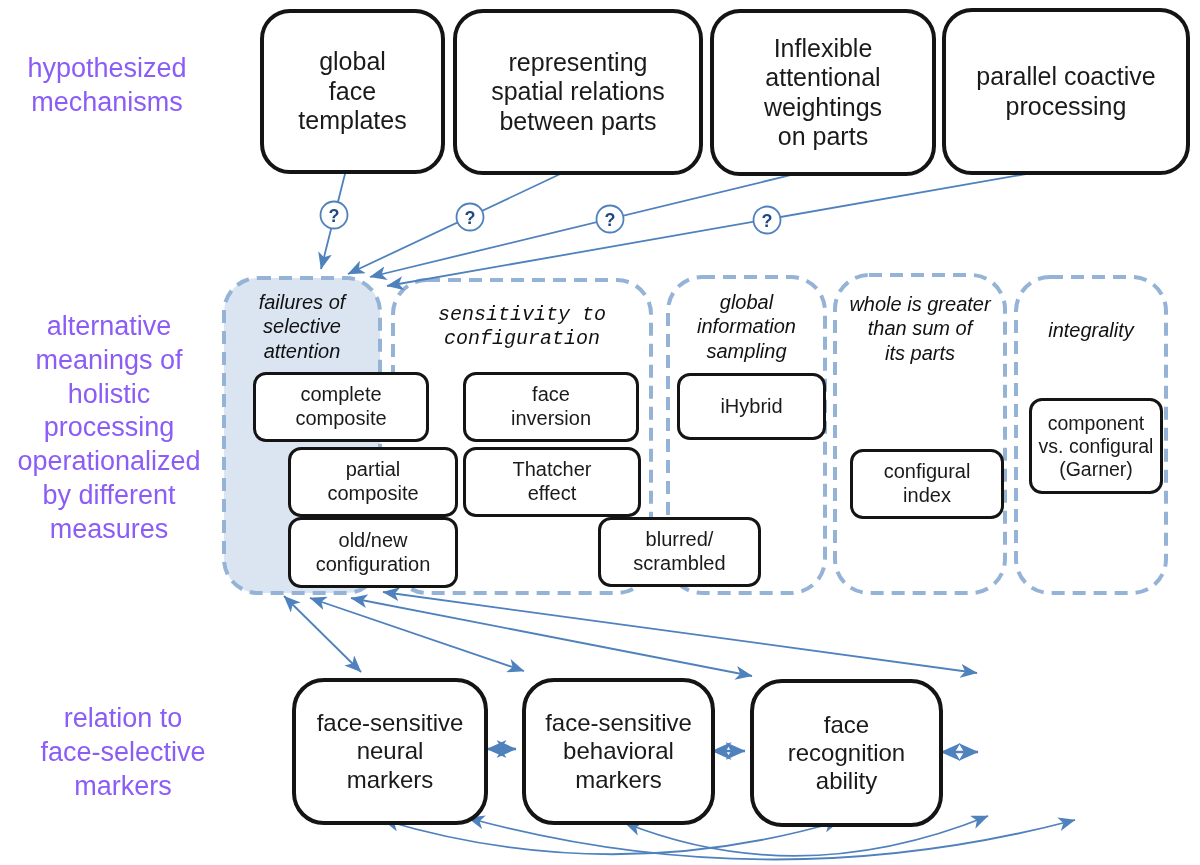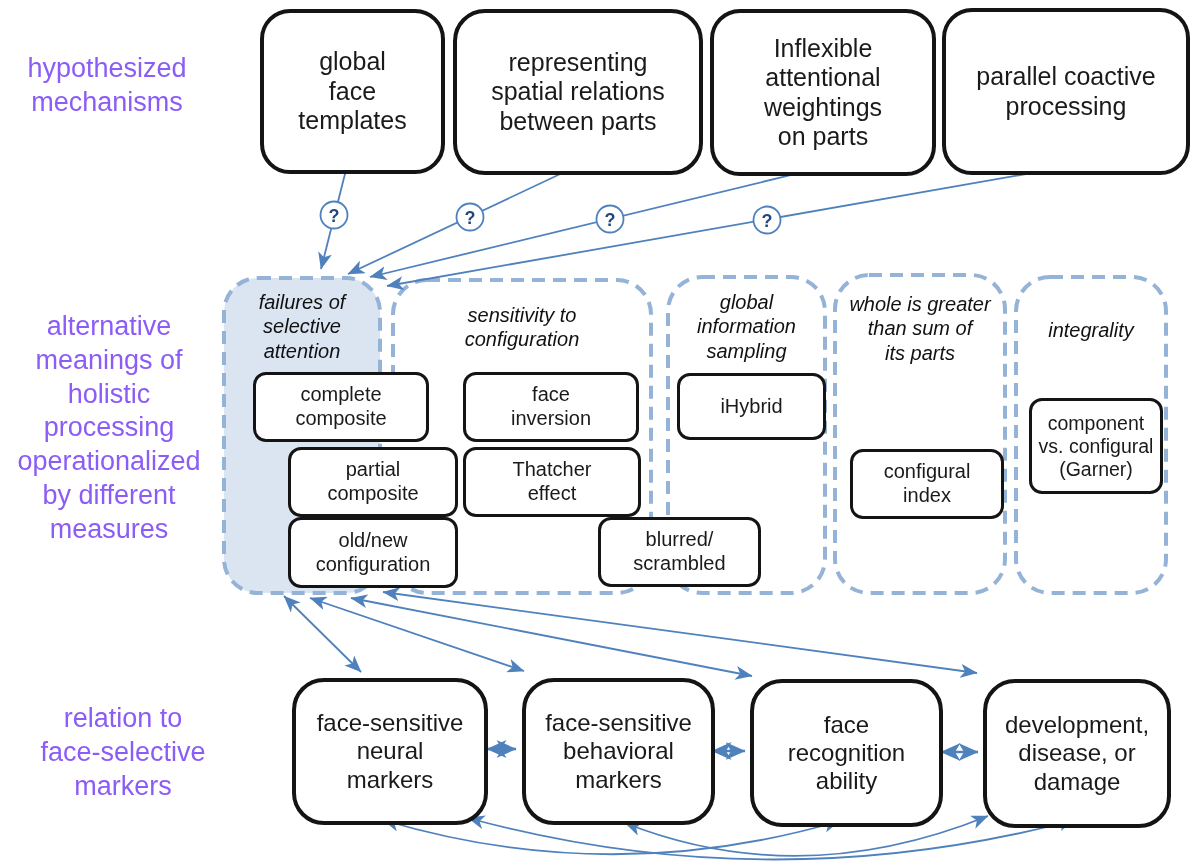--- a/index.html
+++ b/index.html
@@ -115,34 +115,34 @@
 operationalized
 by different
 measures</div>
   <div class="rowlabel" style="left:28px;top:702px;width:190px;">relation to
 face-selective
 markers</div>
 
   <div class="mech center-txt" style="left:260px;top:9px;width:177px;height:157px;">global
 face
 templates</div>
-  <div class="mech center-txt" style="left:453px;top:9px;width:242px;height:158px;border-radius:32px;">representing
+  <div class="mech center-txt" style="left:453px;top:9px;width:242px;height:158px;">representing
 spatial relations
 between parts</div>
   <div class="mech center-txt" style="left:710px;top:9px;width:218px;height:159px;">Inflexible
 attentional
 weightings
 on parts</div>
   <div class="mech center-txt" style="left:942px;top:8px;width:240px;height:159px;">parallel coactive
 processing</div>
 
   <div class="ghead" style="left:224px;top:290px;width:156px;">failures of
 selective
 attention</div>
-  <div class="ghead" style="left:393px;top:303px;width:258px;">sensitivity to
+  <div class="ghead" style="left:393px;top:303px;width:258px;font-family:Liberation Mono, monospace;">sensitivity to
 configuration</div>
   <div class="ghead" style="left:668px;top:290px;width:157px;">global
 information
 sampling</div>
   <div class="ghead" style="left:835px;top:292px;width:170px;">whole is greater
 than sum of
 its parts</div>
   <div class="ghead" style="left:1016px;top:318px;width:150px;">integrality</div>
 
   <div class="item center-txt" style="left:253px;top:372px;width:170px;height:64px;">complete
@@ -170,17 +170,14 @@
 
   <div class="marker center-txt" style="left:292px;top:678px;width:188px;height:139px;">face-sensitive
 neural
 markers</div>
   <div class="marker center-txt" style="left:522px;top:678px;width:185px;height:139px;">face-sensitive
 behavioral
 markers</div>
   <div class="marker center-txt" style="left:750px;top:679px;width:185px;height:140px;">face
 recognition
 ability</div>
-  <div class="marker center-txt" style="left:983px;top:679px;width:180px;height:141px;">development,
-disease, or
-damage</div>
 
 </div>
 
 </body></html>

